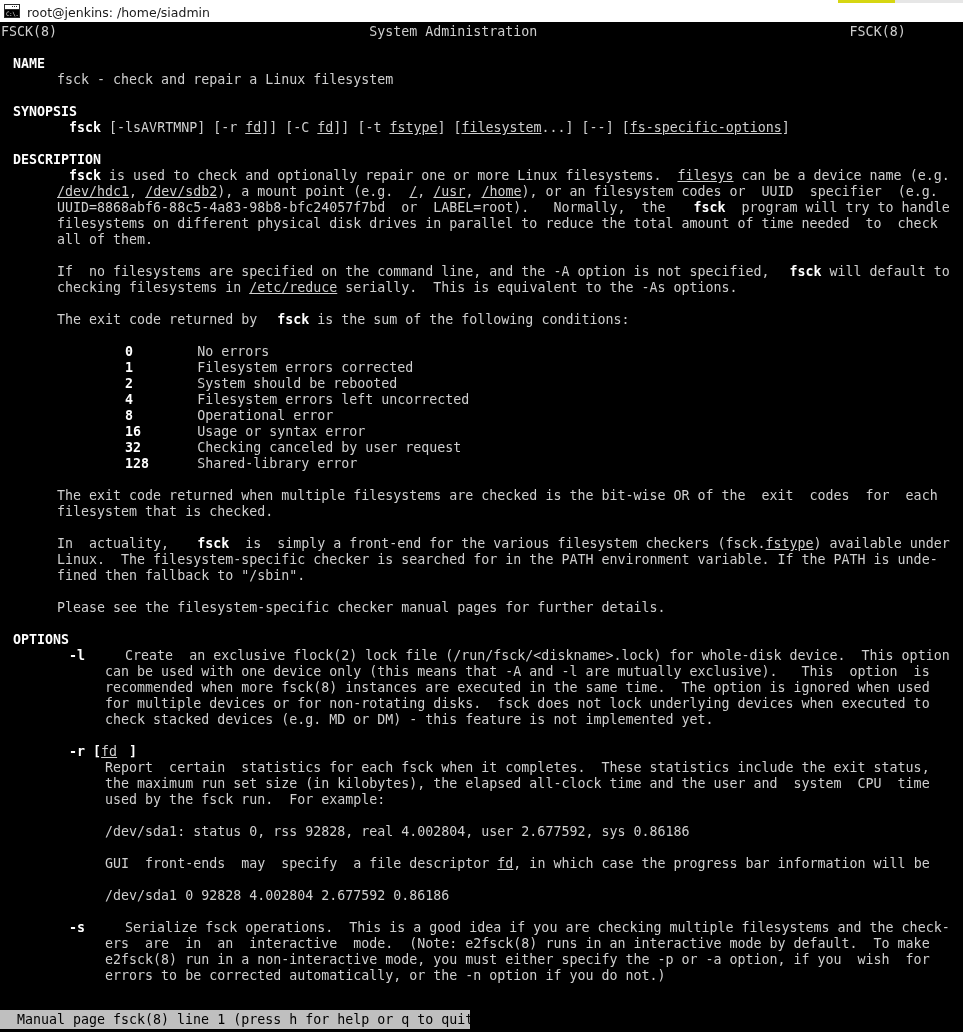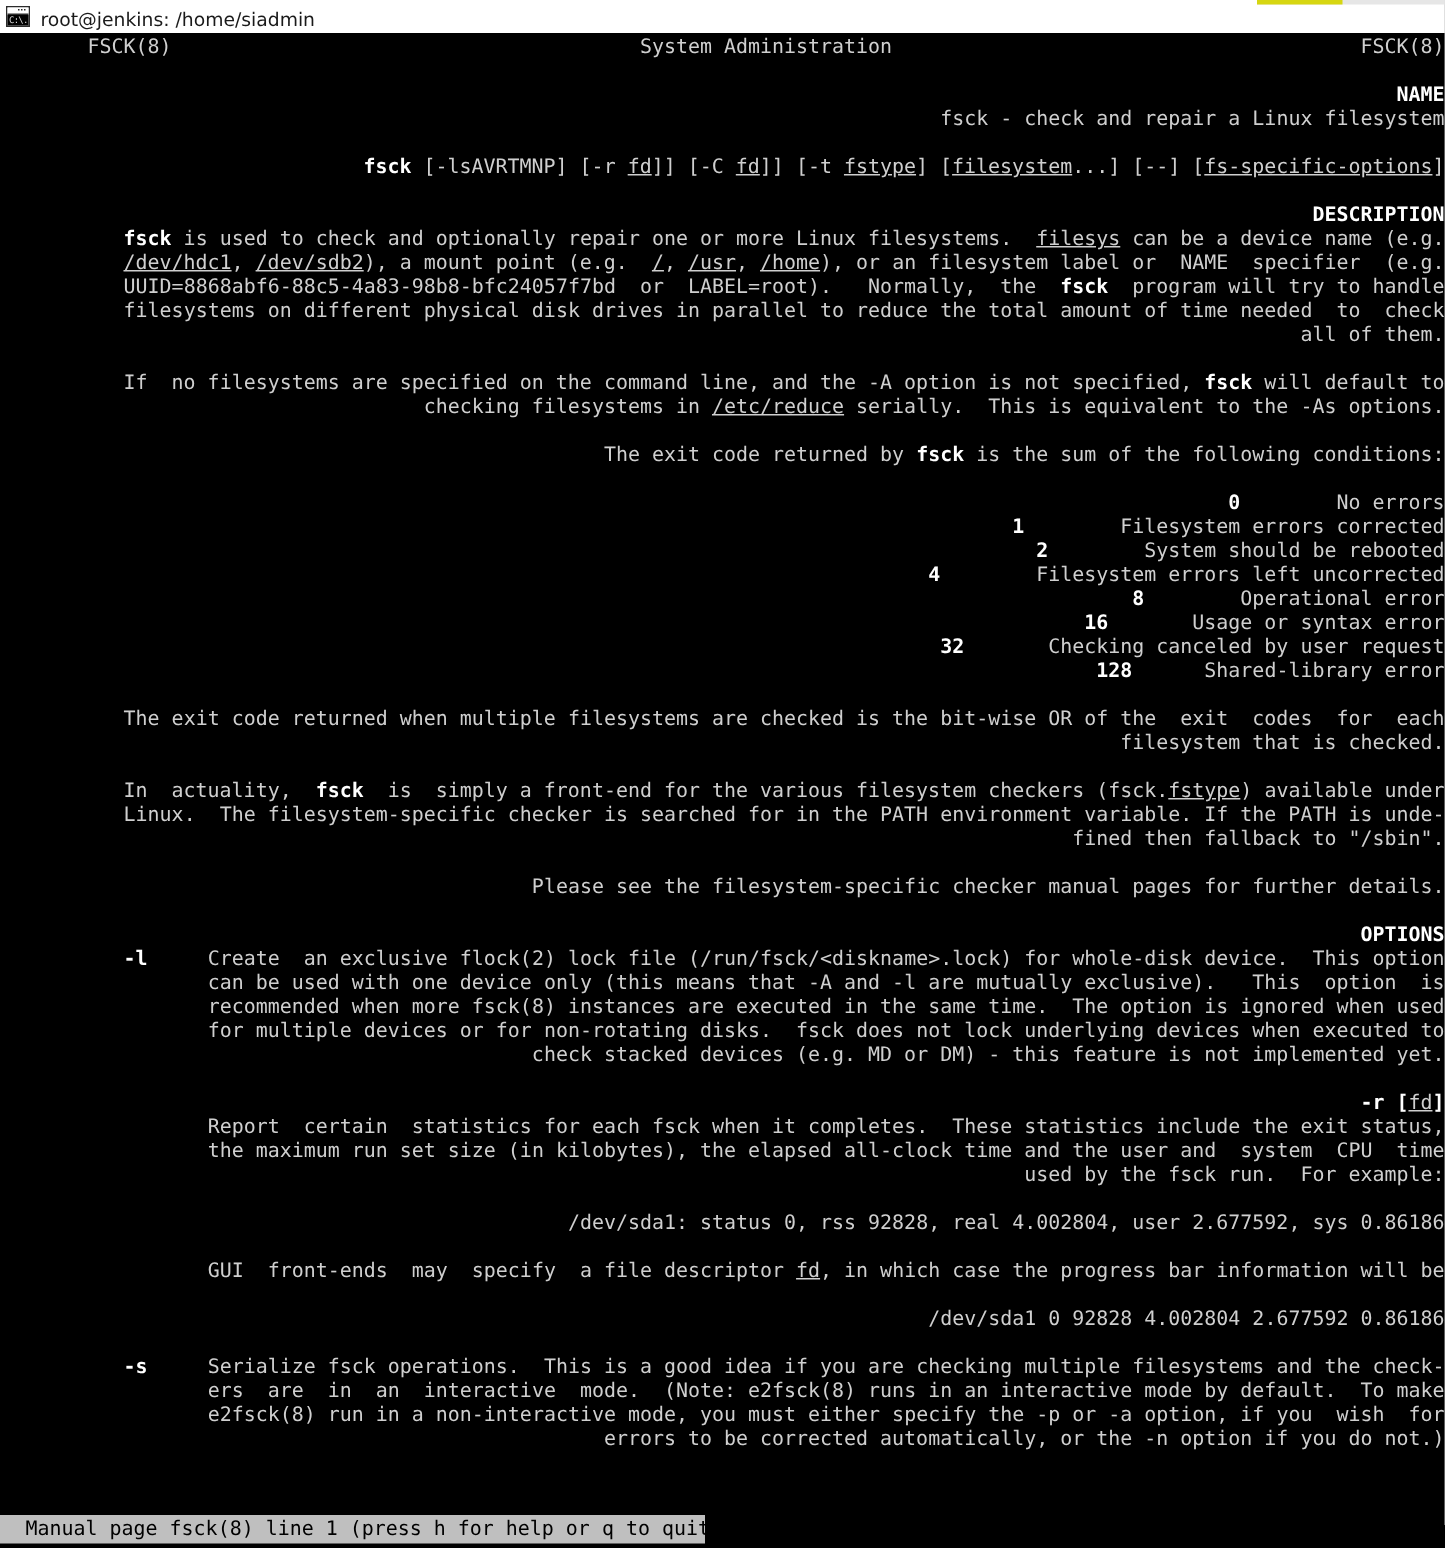--- a/index.html
+++ b/index.html
@@ -99,36 +99,35 @@
     position: absolute;
     left: 0; top: 22px;
     width: 963px;
     height: 1010px;
     background: #000000;
     color: #cfcfcf;
     font-family: "DejaVu Sans Mono", "Liberation Mono", monospace;
     font-size: 13.3px;
     line-height: 16px;
     overflow: hidden;
-    text-align: right;
   }
   .pager {
     position: absolute;
     left: 0; top: 0;
     width: 963px;
     height: 986px;
     padding: 2px 0 0 0;
     box-sizing: border-box;
   }
   .line {
     height: 16px;
     white-space: pre;
     padding-left: 1px;
   }
-  .b   { color: #ffffff; font-weight: bold; }
+  .b   { color: #ffffff; font-weight: bold; margin-left: 12px; }
   .u   { text-decoration: underline; color: #cfcfcf; }
 
   
   .statusbar {
     position: absolute;
     left: 0;
     top: 988px;
     height: 19px;
     background: #bfbfbf;
     color: #000000;
@@ -163,26 +162,27 @@
 <div class="terminal">
   <div class="pager">
 
     <div class="line"><span>FSCK(8)</span><span>                                       </span><span>System Administration</span><span>                                       </span><span>FSCK(8)</span></div>
     <div class="line"> </div>
 
     <div class="line b">NAME</div>
     <div class="line">       <span>fsck - check and repair a Linux filesystem</span></div>
     <div class="line"> </div>
 
+    <div class="line b">SYNOPSIS</div>
     <div class="line">       <span class="b">fsck</span> <span>[-lsAVRTMNP]</span> <span>[-r</span> <span class="u">fd</span><span>]]</span> <span>[-C</span> <span class="u">fd</span><span>]]</span> <span>[-t</span> <span class="u">fstype</span><span>]</span> [<span class="u">filesystem</span><span>...]</span> <span>[--]</span> [<span class="u">fs-specific-options</span><span>]</span></div>
     <div class="line"> </div>
 
     <div class="line b">DESCRIPTION</div>
     <div class="line">       <span class="b">fsck</span><span> is used to check and optionally repair one or more Linux filesystems.  </span><span class="u">filesys</span><span> can be a device name (e.g.</span></div>
-    <div class="line">       <span class="u">/dev/hdc1</span><span>, </span><span class="u">/dev/sdb2</span><span>), a mount point (e.g.  </span><span class="u">/</span><span>, </span><span class="u">/usr</span><span>, </span><span class="u">/home</span><span>), or an filesystem label or  NAME  specifier  (e.g.</span></div>
+    <div class="line">       <span class="u">/dev/hdc1</span><span>, </span><span class="u">/dev/sdb2</span><span>), a mount point (e.g.  </span><span class="u">/</span><span>, </span><span class="u">/usr</span><span>, </span><span class="u">/home</span><span>), or an filesystem codes or  UUID  specifier  (e.g.</span></div>
     <div class="line">       <span>UUID=8868abf6-88c5-4a83-98b8-bfc24057f7bd  or  LABEL=root).   Normally,  the  </span><span class="b">fsck</span><span>  program will try to handle</span></div>
     <div class="line">       <span>filesystems on different physical disk drives in parallel to reduce the total amount of time needed  to  check</span></div>
     <div class="line">       <span>all of them.</span></div>
     <div class="line"> </div>
 
     <div class="line">       <span>If  no filesystems are specified on the command line, and the -A option is not specified, </span><span class="b">fsck</span><span> will default to</span></div>
     <div class="line">       <span>checking filesystems in </span><span class="u">/etc/reduce</span><span> serially.  This is equivalent to the -As options.</span></div>
     <div class="line"> </div>
 
     <div class="line">       <span>The exit code returned by </span><span class="b">fsck</span><span> is the sum of the following conditions:</span></div>

